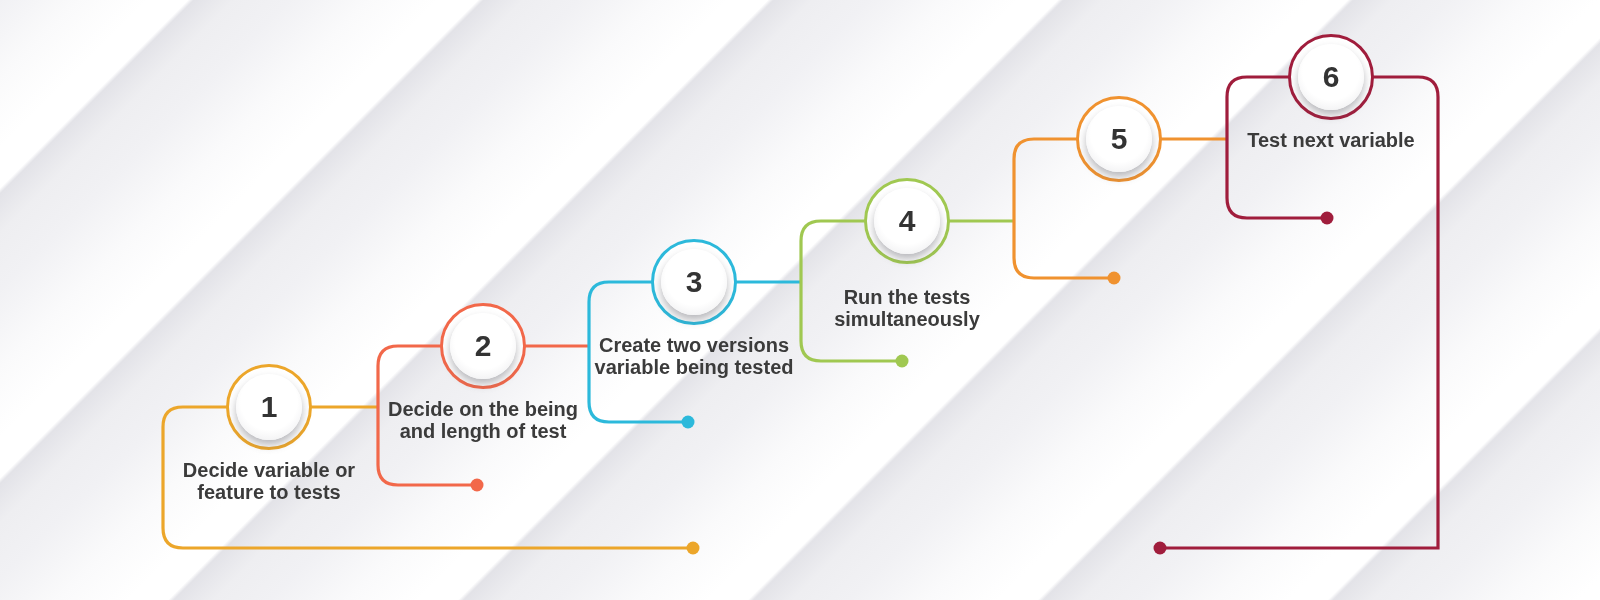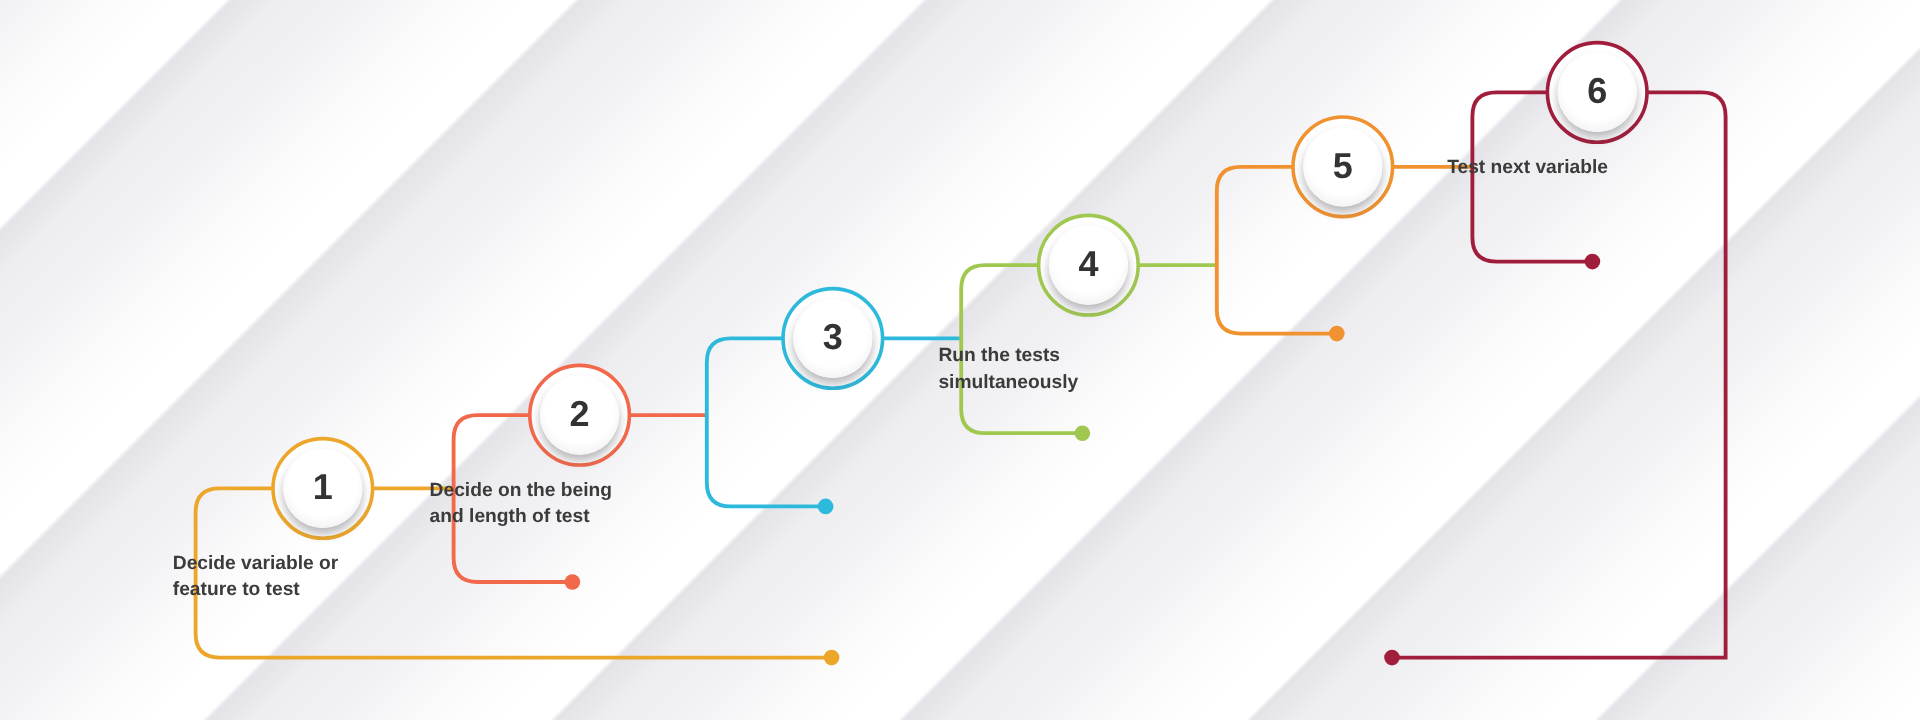--- a/index.html
+++ b/index.html
@@ -53,21 +53,22 @@
   .num {
     font-size: 30px;
     font-weight: bold;
     color: #333333;
     line-height: 1;
   }
 
   .label {
     position: absolute;
     width: 250px;
-    font-size: 16px;
+    text-align: center;
+    font-size: 20px;
     font-weight: bold;
     line-height: 22px;
     color: #3b3b3b;
     white-space: pre-line;
   }
 
   .title {
     position: absolute;
     left: 735px;
     top: 525px;
@@ -148,21 +149,23 @@
       <span class="num">5</span>
     </div>
   </div>
   <div class="ring" style="left: 1288px; top: 34px; border-color: rgb(160, 29, 60);">
     <div class="disc">
       <span class="num">6</span>
     </div>
   </div>
 
   <div class="label" style="left:144px; top:459px;">Decide variable or
-feature to test</div>
+feature to tests</div>
   <div class="label" style="left:358px; top:398px;">Decide on the being
 and length of test</div>
+  <div class="label" style="left:569px; top:334px;">Create two versions
+variable being tested</div>
   <div class="label" style="left:782px; top:286px;">Run the tests
 simultaneously</div>
   <div class="label" style="left:1206px; top:129px;">Test next variable</div>
 
 
 </div>
 
 </body></html>

